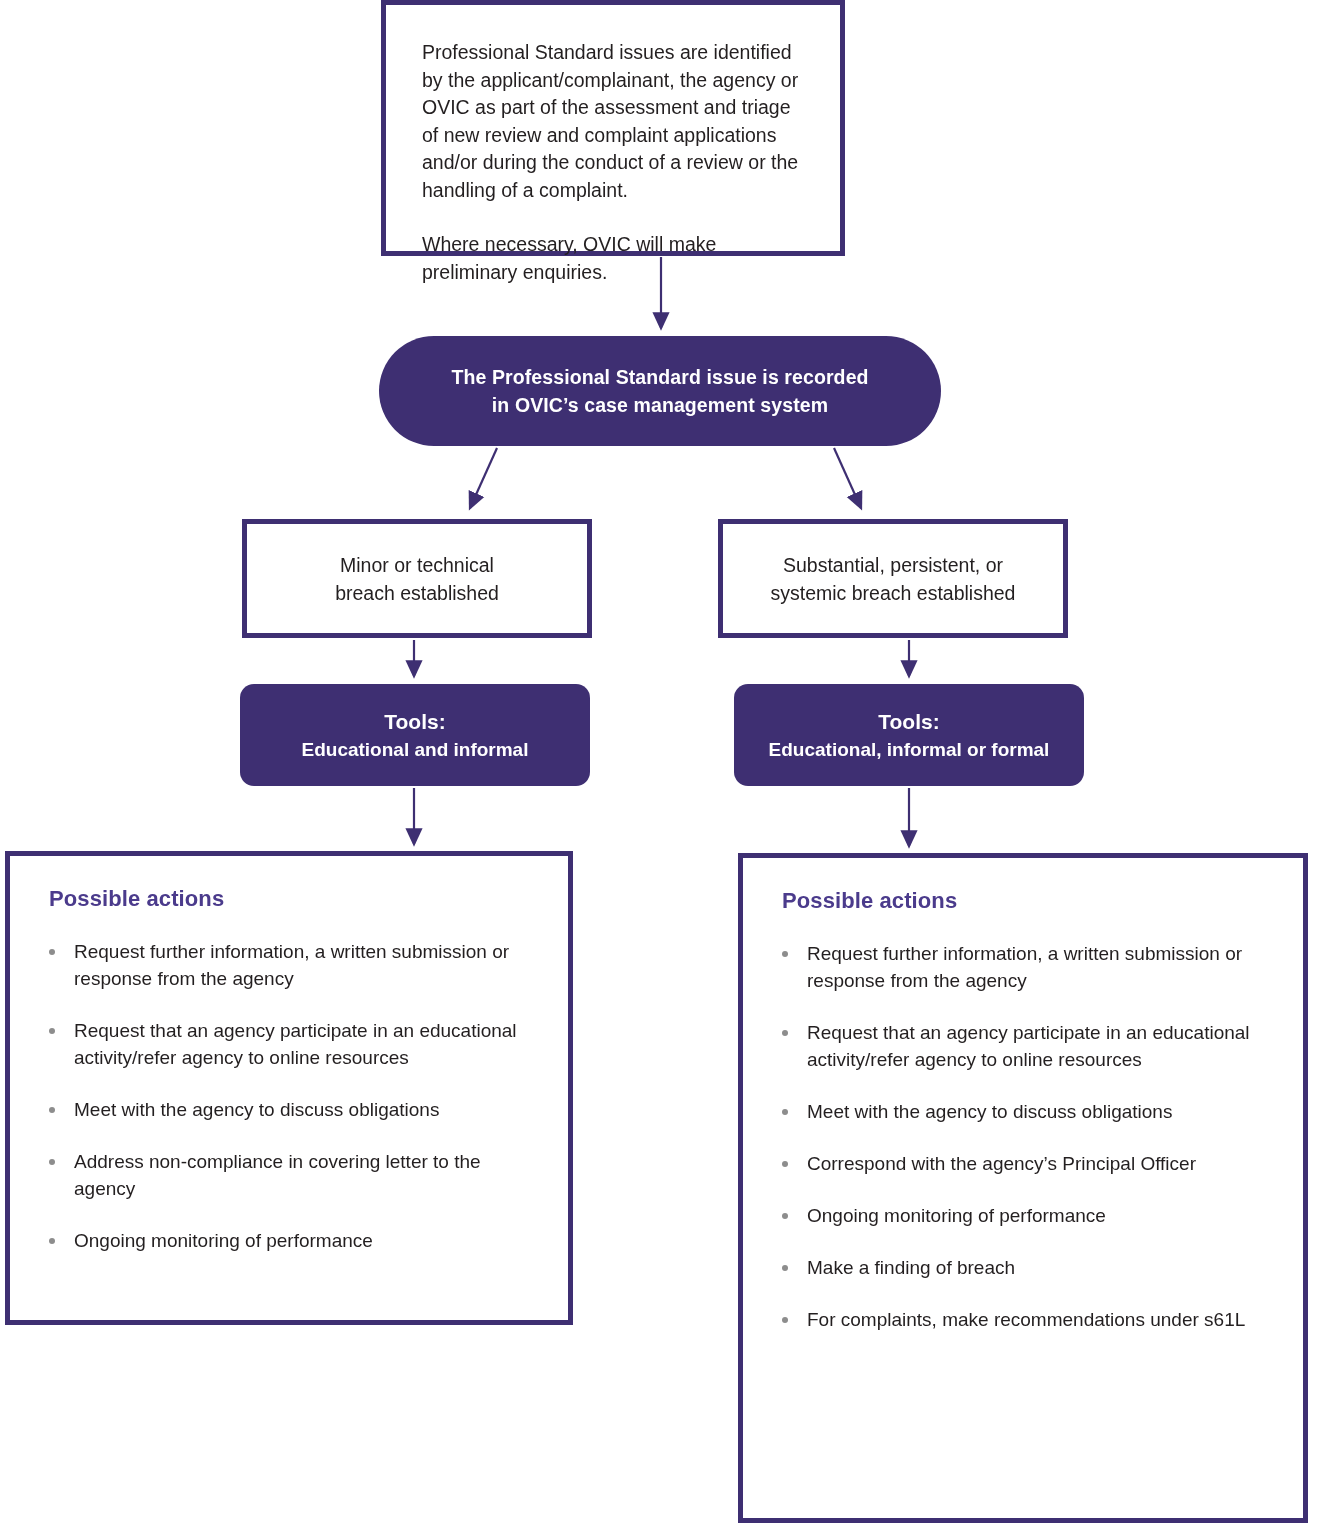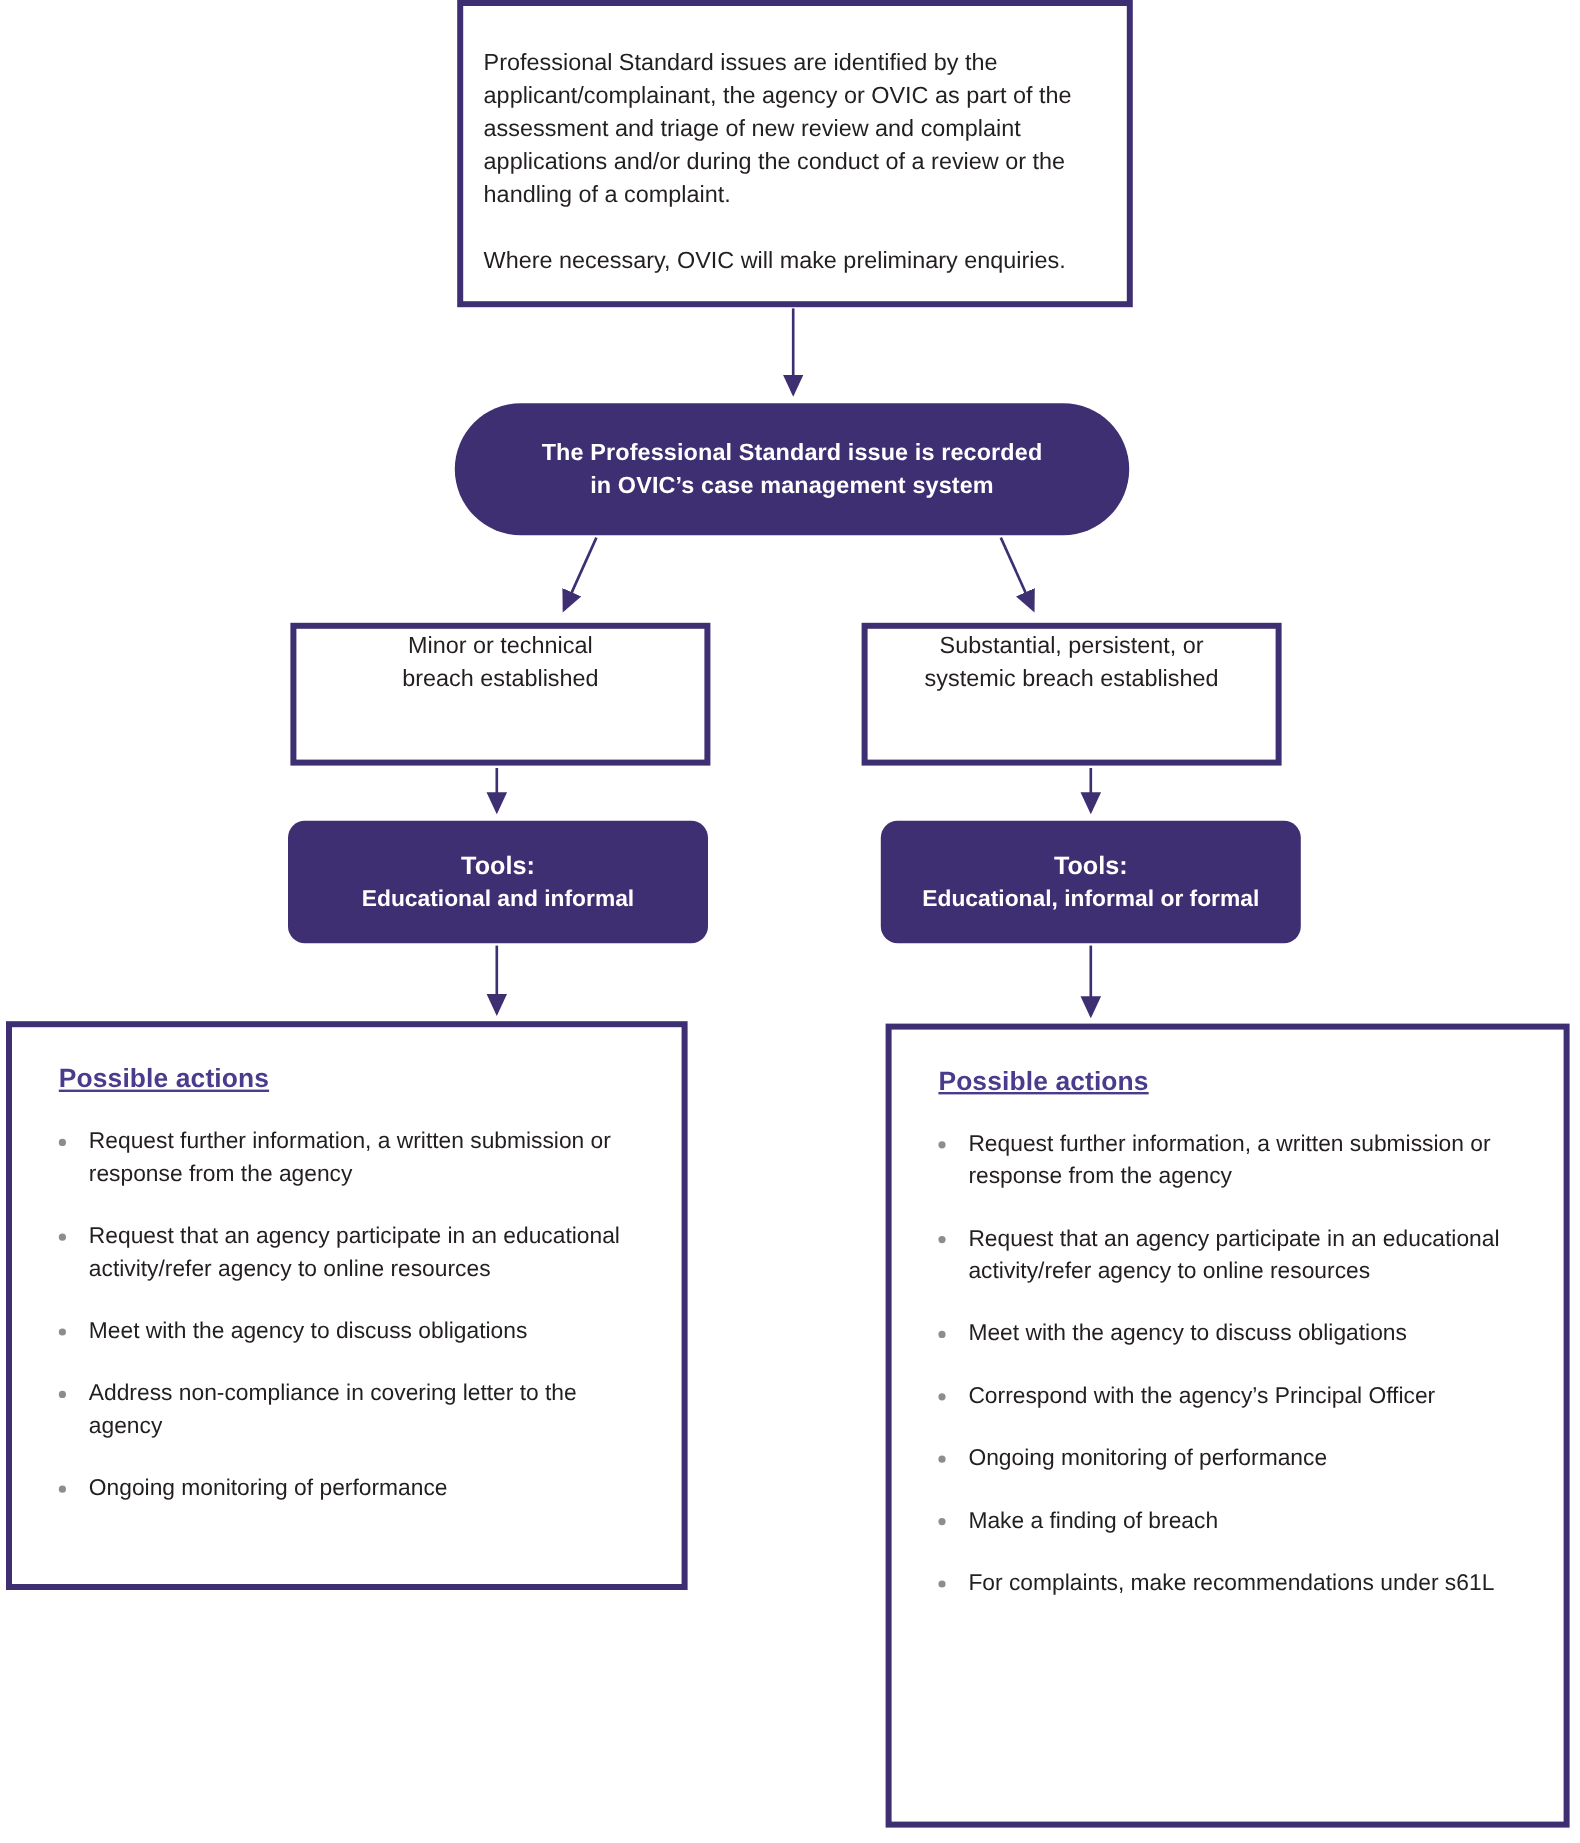--- a/index.html
+++ b/index.html
@@ -31,23 +31,23 @@
   .pill {
     background: #3E2F72;
     border-radius: 60px;
     color: #ffffff;
   }
 
   
   #intro-box {
     left: 381px;
     top: 0px;
-    width: 563px;
+    width: 464px;
     height: 256px;
-    padding: 34px 40px 24px 17px;
+    padding: 34px 40px 24px 36px;
   }
   #intro-box p {
     margin: 0;
     font-size: 19.5px;
     line-height: 27.5px;
     color: #231f20;
   }
   #intro-box p.gap {
     margin-top: 27px;
   }
@@ -69,20 +69,21 @@
     line-height: 28px;
     letter-spacing: 0.1px;
   }
 
   
   .breach-box {
     width: 350px;
     height: 119px;
     top: 519px;
     display: flex;
+    align-items: center;
     justify-content: center;
     text-align: center;
   }
   #breach-left  { left: 242px; }
   #breach-right { left: 718px; }
   .breach-box .breach-text {
     font-size: 19.5px;
     line-height: 28px;
     color: #231f20;
   }
@@ -128,21 +129,20 @@
     top: 853px;
     width: 570px;
     height: 670px;
   }
   .actions-title {
     font-size: 22px;
     font-weight: bold;
     color: #4B3B8C;
     margin: 0 0 26px 9px;
     letter-spacing: 0.1px;
-    text-decoration: underline;
   }
   ul.actions-list {
     list-style: none;
     margin: 0;
     padding: 0;
   }
   ul.actions-list li {
     position: relative;
     padding-left: 34px;
     margin-bottom: 25px;

